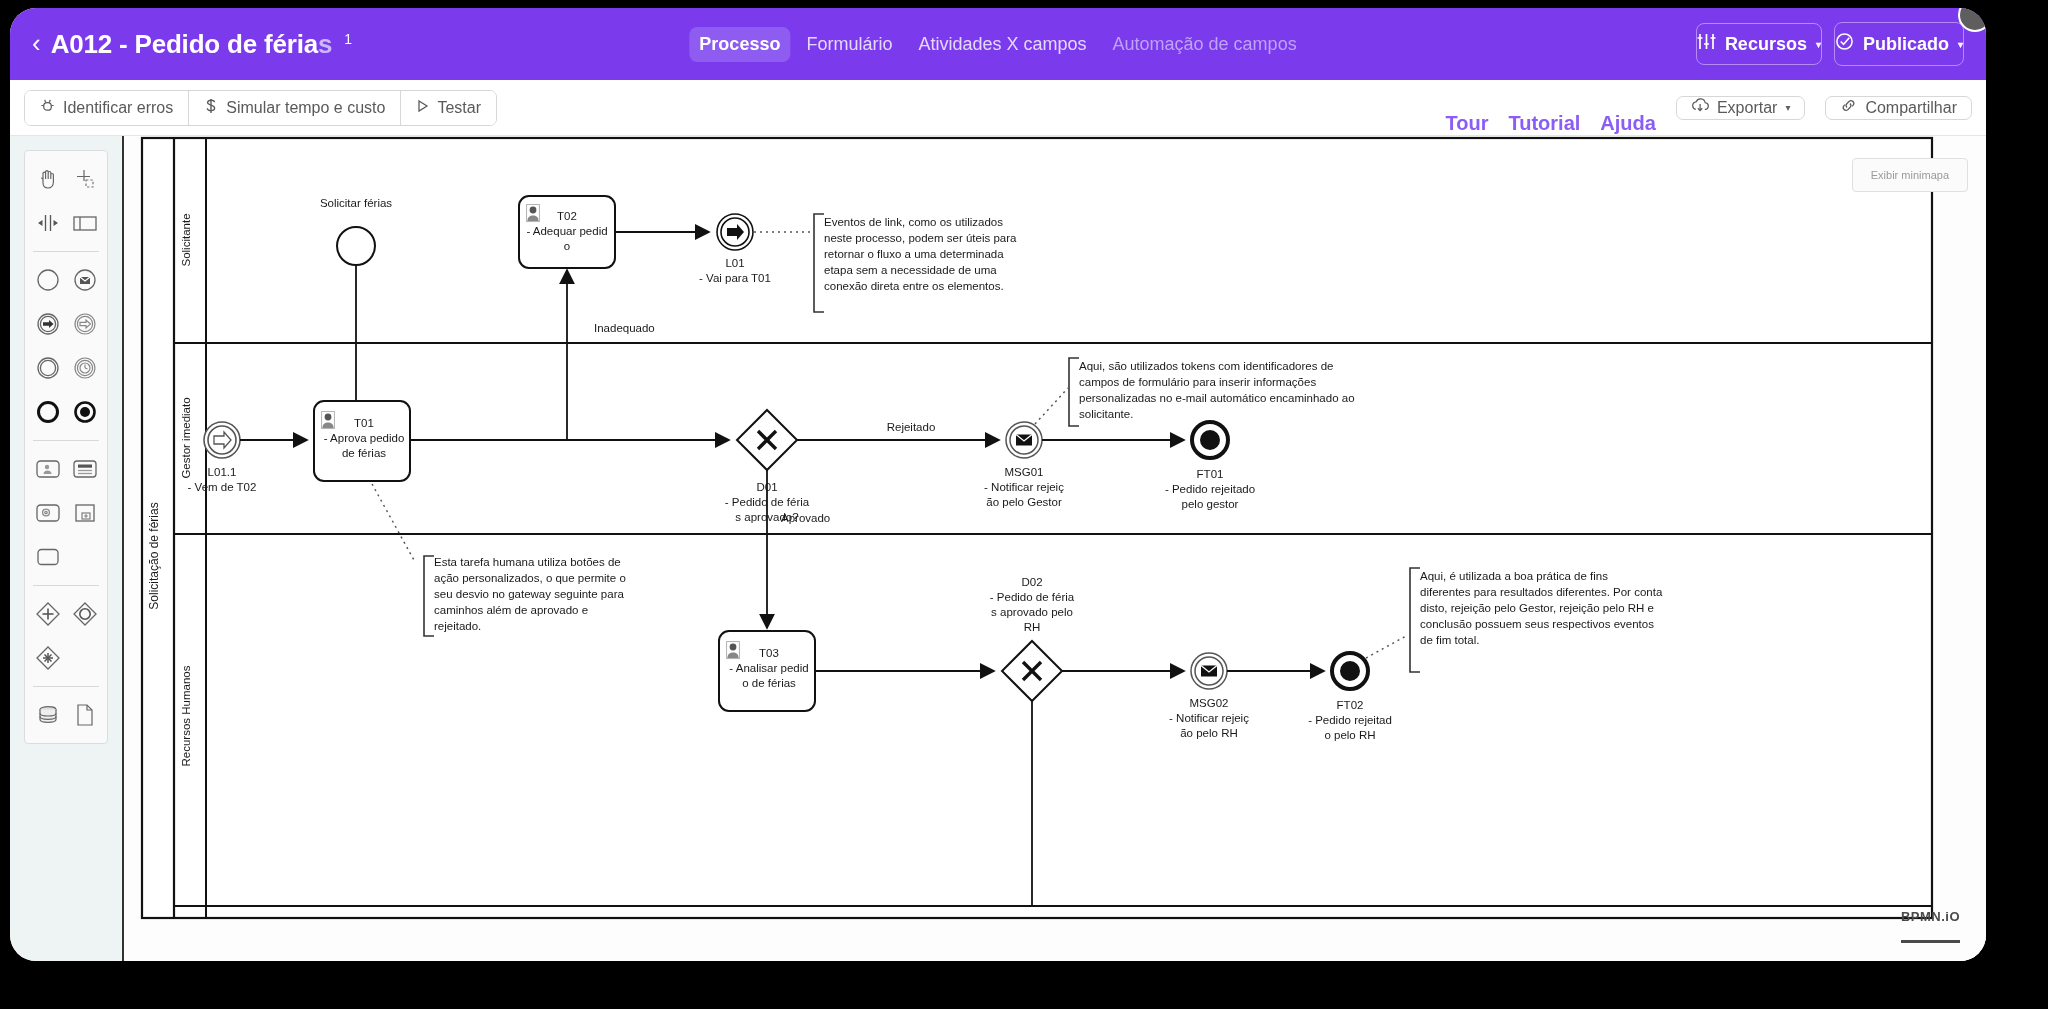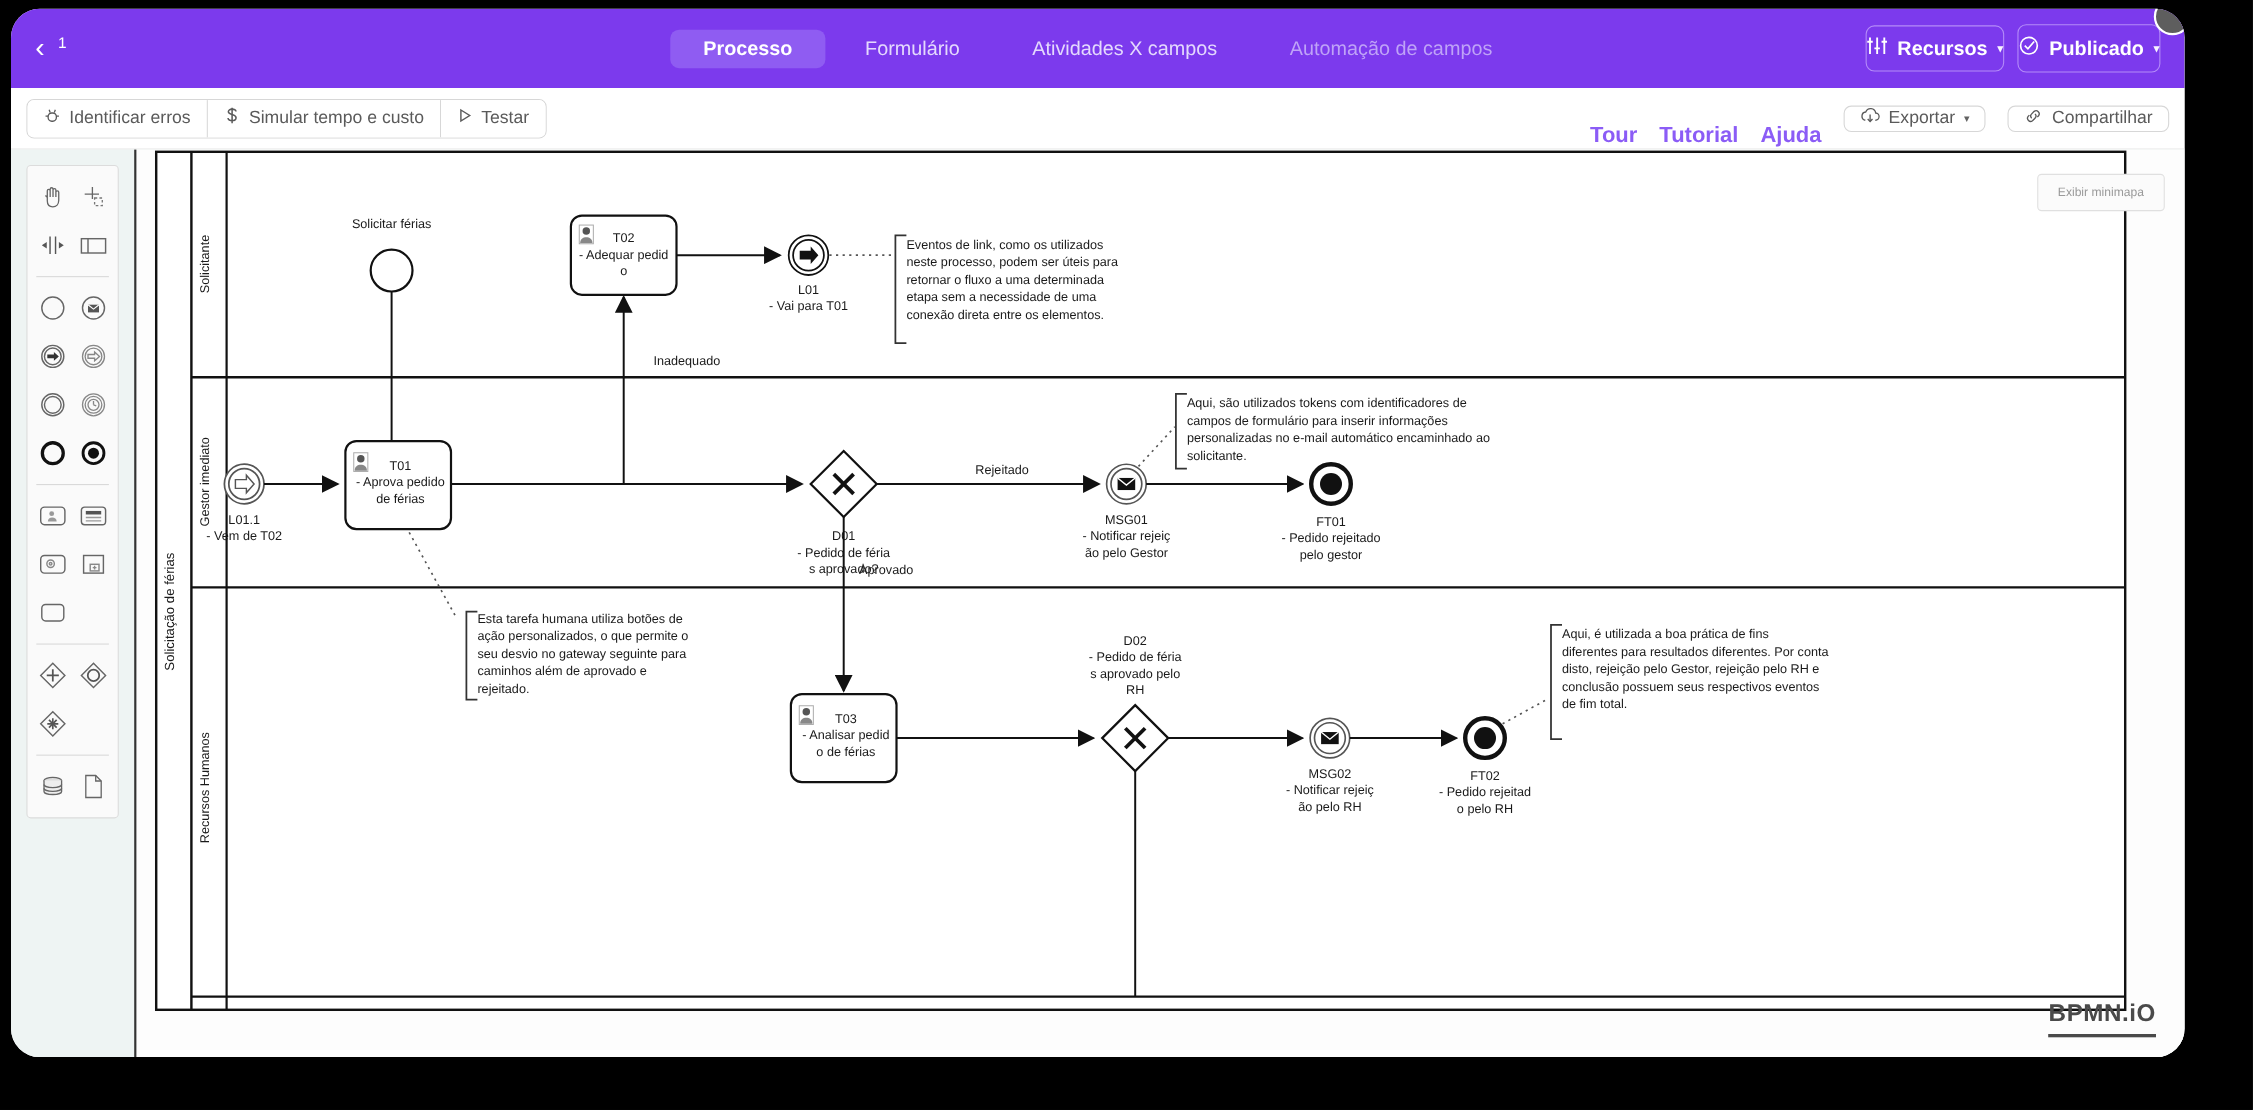--- a/index.html
+++ b/index.html
@@ -63,21 +63,21 @@
   .hdr-tabs {
     position: absolute;
     left: 50%;
     transform: translateX(-50%);
     display: flex;
     align-items: center;
     gap: 6px;
   }
   .tab {
     font-size: 18px;
-    padding: 7px 30px;
+    padding: 7px 10px;
     border-radius: 8px;
     color: #e4d9fd;
     white-space: nowrap;
     cursor: pointer;
   }
   .tab.active {
     background: #8f5cf2;
     color: #ffffff;
     font-weight: bold;
   }
@@ -227,38 +227,39 @@
     color: #9a9a9a;
     padding: 10px 18px;
     cursor: pointer;
     z-index: 20;
   }
   .bpmn-logo {
     position: absolute;
     right: 26px; bottom: 18px;
     font-family: "Liberation Sans", sans-serif;
     font-weight: bold;
-    font-size: 22px;
+    font-size: 13px;
     color: #4a4a4a;
     letter-spacing: .5px;
     border-bottom: 3px solid #4a4a4a;
-    padding-bottom: 6px;
+    padding-bottom: 16px;
     z-index: 20;
   }
   .diagram-svg { position: absolute; left: 0; top: 0; }
   .lbl { font-family: "Liberation Sans", sans-serif; fill: #1a1a1a; }
 </style>
 </head>
 <body>
 
 <div id="app">
 
   <div class="header">
     <div class="hdr-left">
       <span class="back-chevron">‹</span>
+      <span class="doc-title"><span>A012 - Pedido de féria</span><span class="fade">s</span></span>
       <span class="doc-version">1</span>
     </div>
 
     <div class="hdr-tabs">
       <div class="tab active">Processo</div>
       <div class="tab">Formulário</div>
       <div class="tab">Atividades X campos</div>
       <div class="tab dim">Automação de campos</div>
     </div>
 

